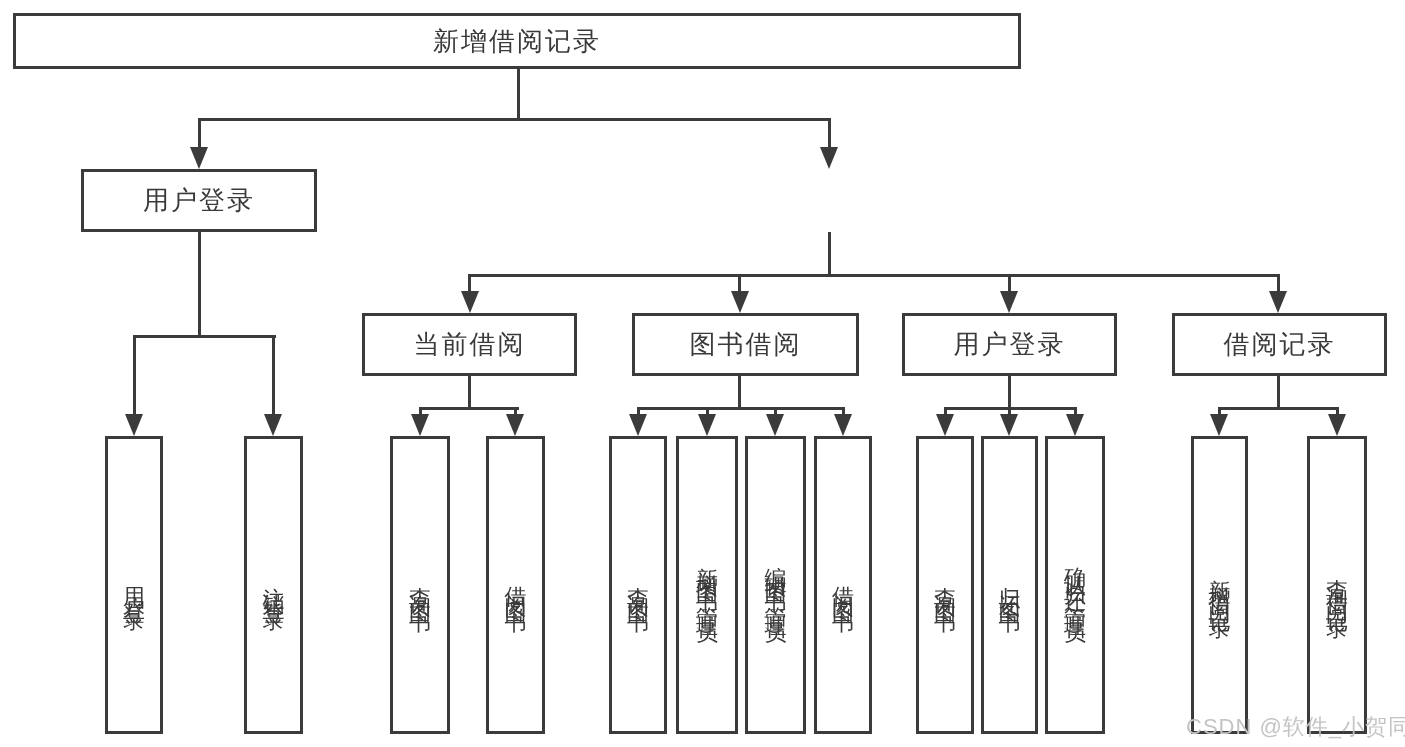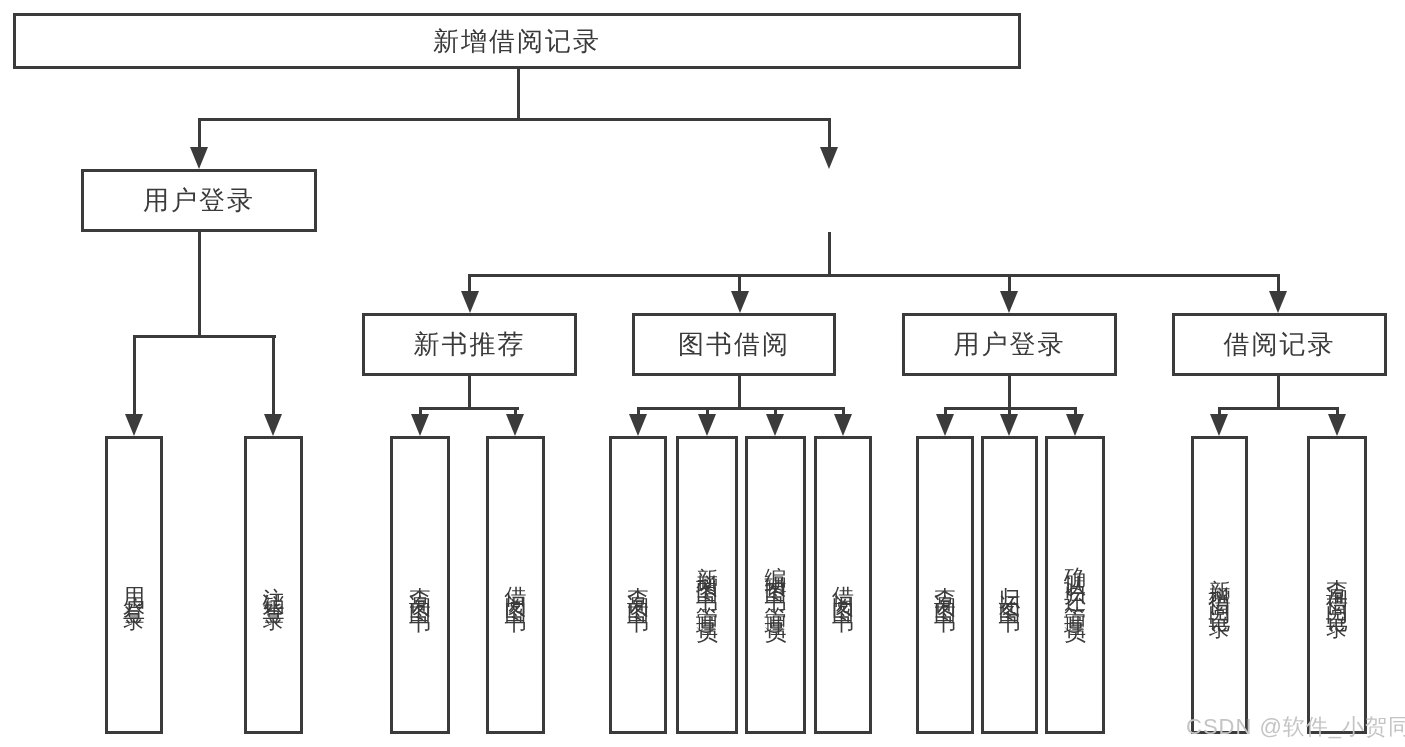--- a/index.html
+++ b/index.html
@@ -54,22 +54,22 @@
   <div class="line" style="left:468px;top:274px;width:812px;height:3px;"></div>
   <div class="line" style="left:468px;top:274px;width:3px;height:19px;"></div>
   <div class="line" style="left:738px;top:274px;width:3px;height:19px;"></div>
   <div class="line" style="left:1008px;top:274px;width:3px;height:19px;"></div>
   <div class="line" style="left:1277px;top:274px;width:3px;height:19px;"></div>
   <div class="arrow" style="left:461px;top:291px;"></div>
   <div class="arrow" style="left:731px;top:291px;"></div>
   <div class="arrow" style="left:1000px;top:291px;"></div>
   <div class="arrow" style="left:1269px;top:291px;"></div>
 
-  <div class="node h-node" style="left:362px;top:313px;width:215px;height:63px;">新书推荐</div>
-  <div class="node h-node" style="left:632px;top:313px;width:204px;height:63px;">图书借阅</div>
+  <div class="node h-node" style="left:362px;top:313px;width:215px;height:63px;">当前借阅</div>
+  <div class="node h-node" style="left:632px;top:313px;width:227px;height:63px;">图书借阅</div>
   <div class="node h-node" style="left:902px;top:313px;width:215px;height:63px;">用户登录</div>
   <div class="node h-node" style="left:1172px;top:313px;width:215px;height:63px;">借阅记录</div>
 
   <div class="line" style="left:468px;top:376px;width:3px;height:31px;"></div>
   <div class="line" style="left:418.5px;top:407px;width:100px;height:3px;"></div>
   <div class="line" style="left:418.5px;top:407px;width:3px;height:9px;"></div>
   <div class="line" style="left:514px;top:407px;width:3px;height:9px;"></div>
   <div class="arrow" style="left:411px;top:414px;"></div>
   <div class="arrow" style="left:506px;top:414px;"></div>
 

